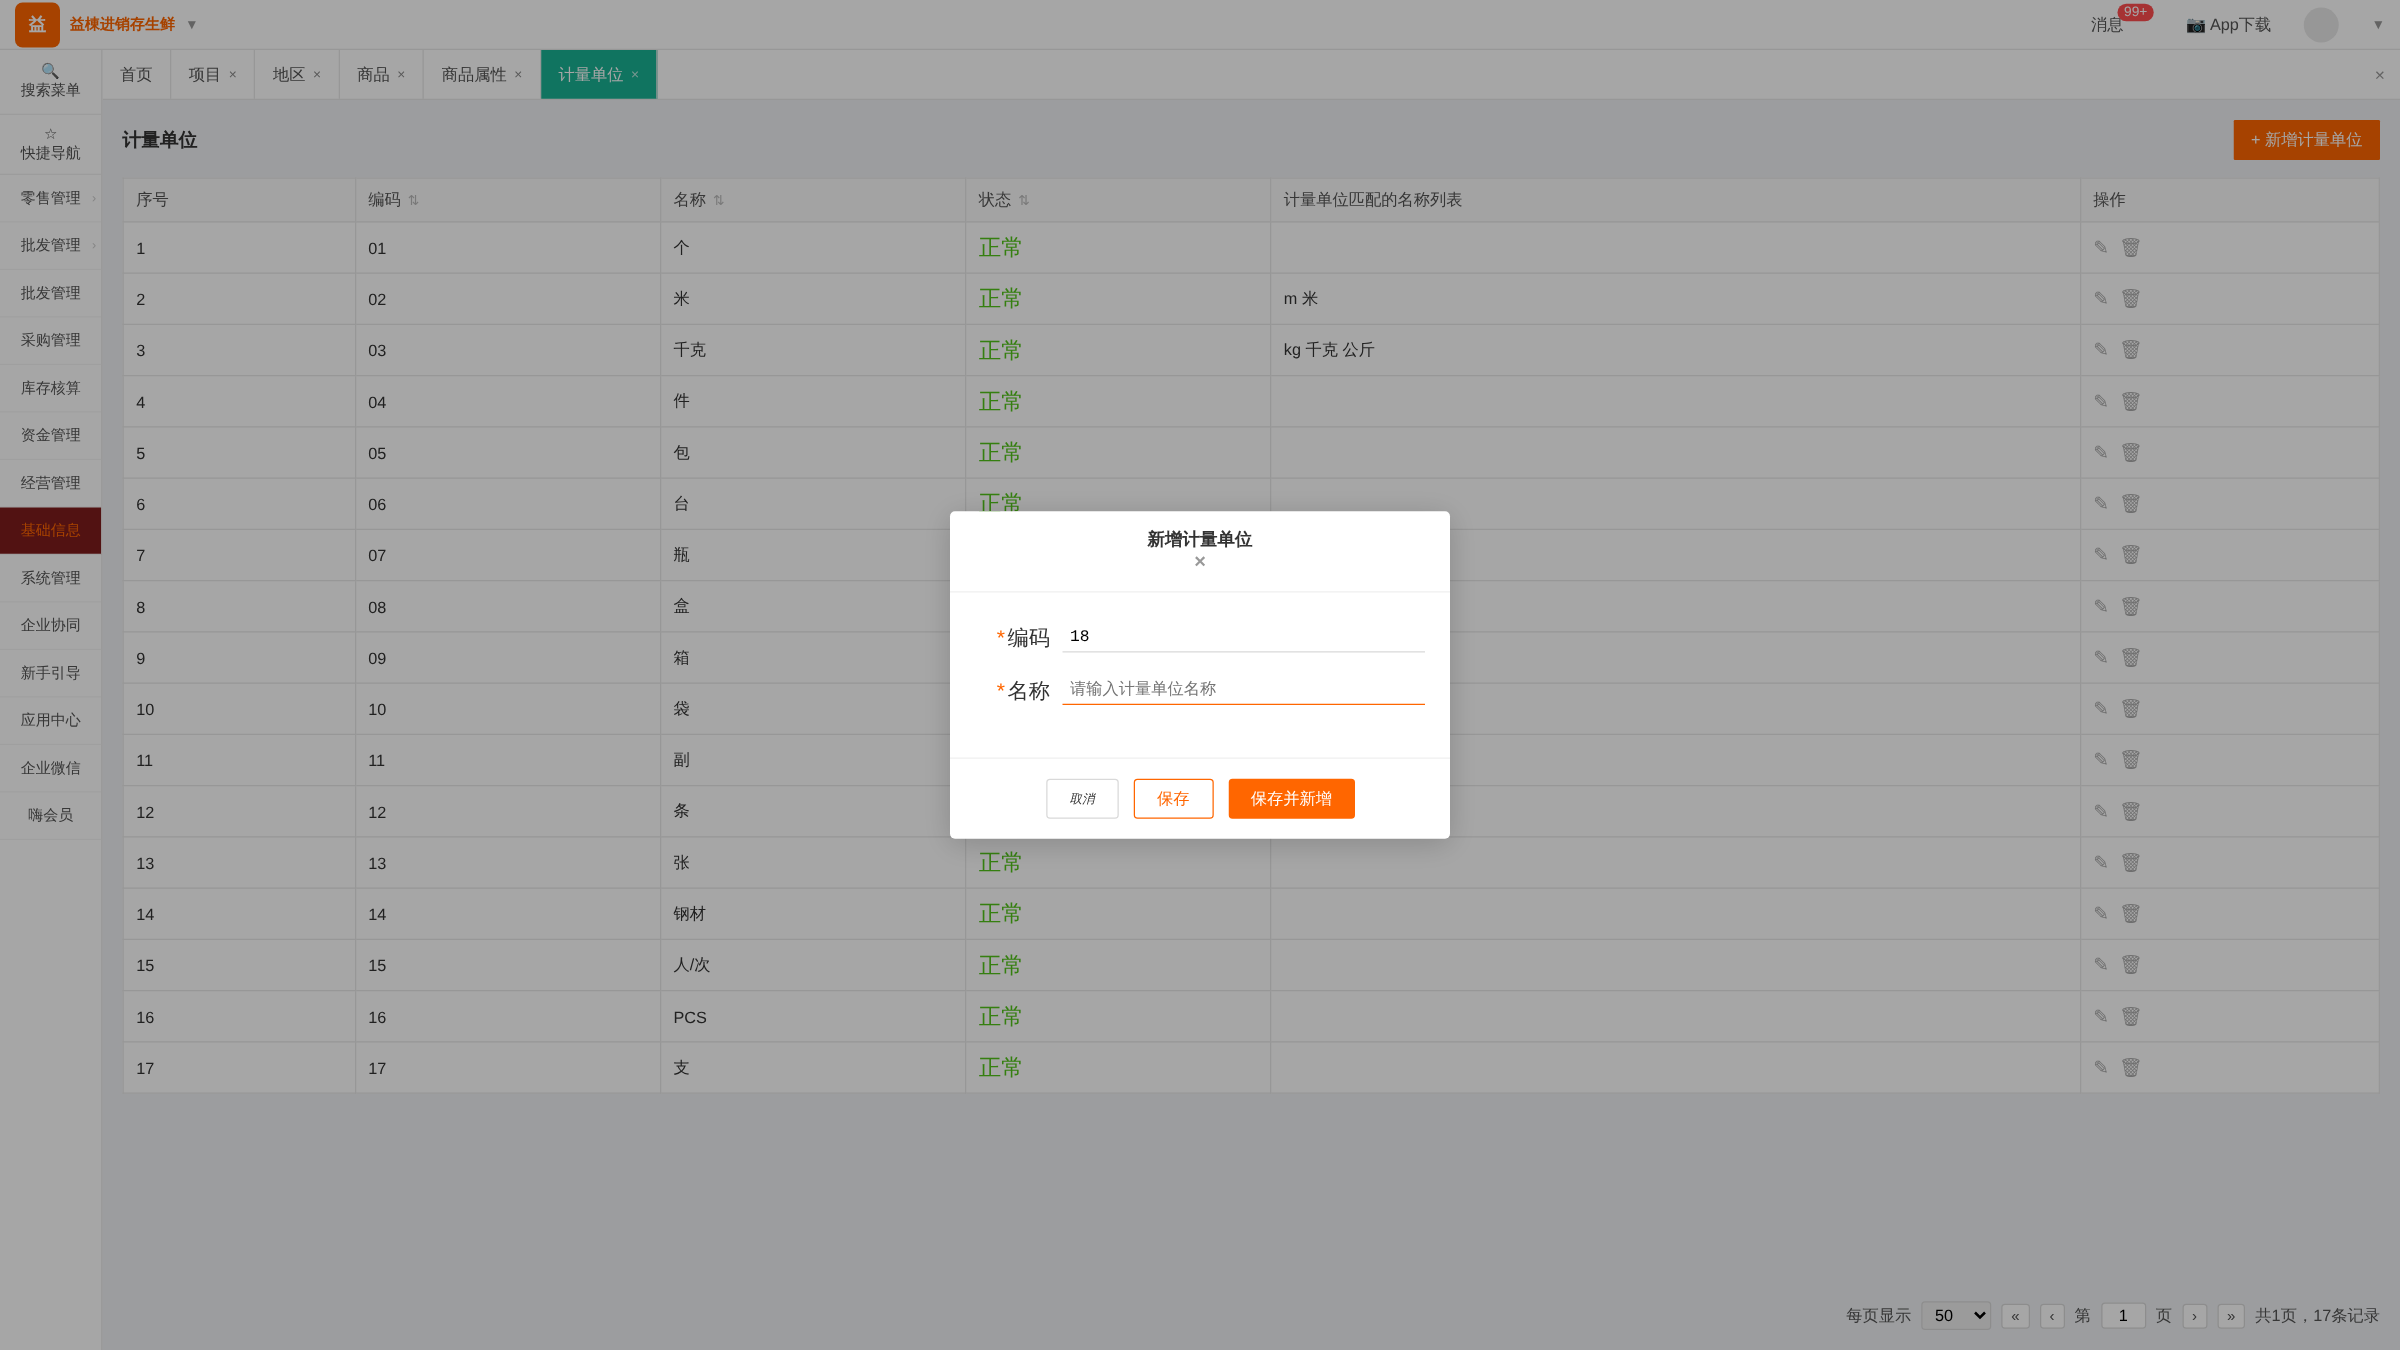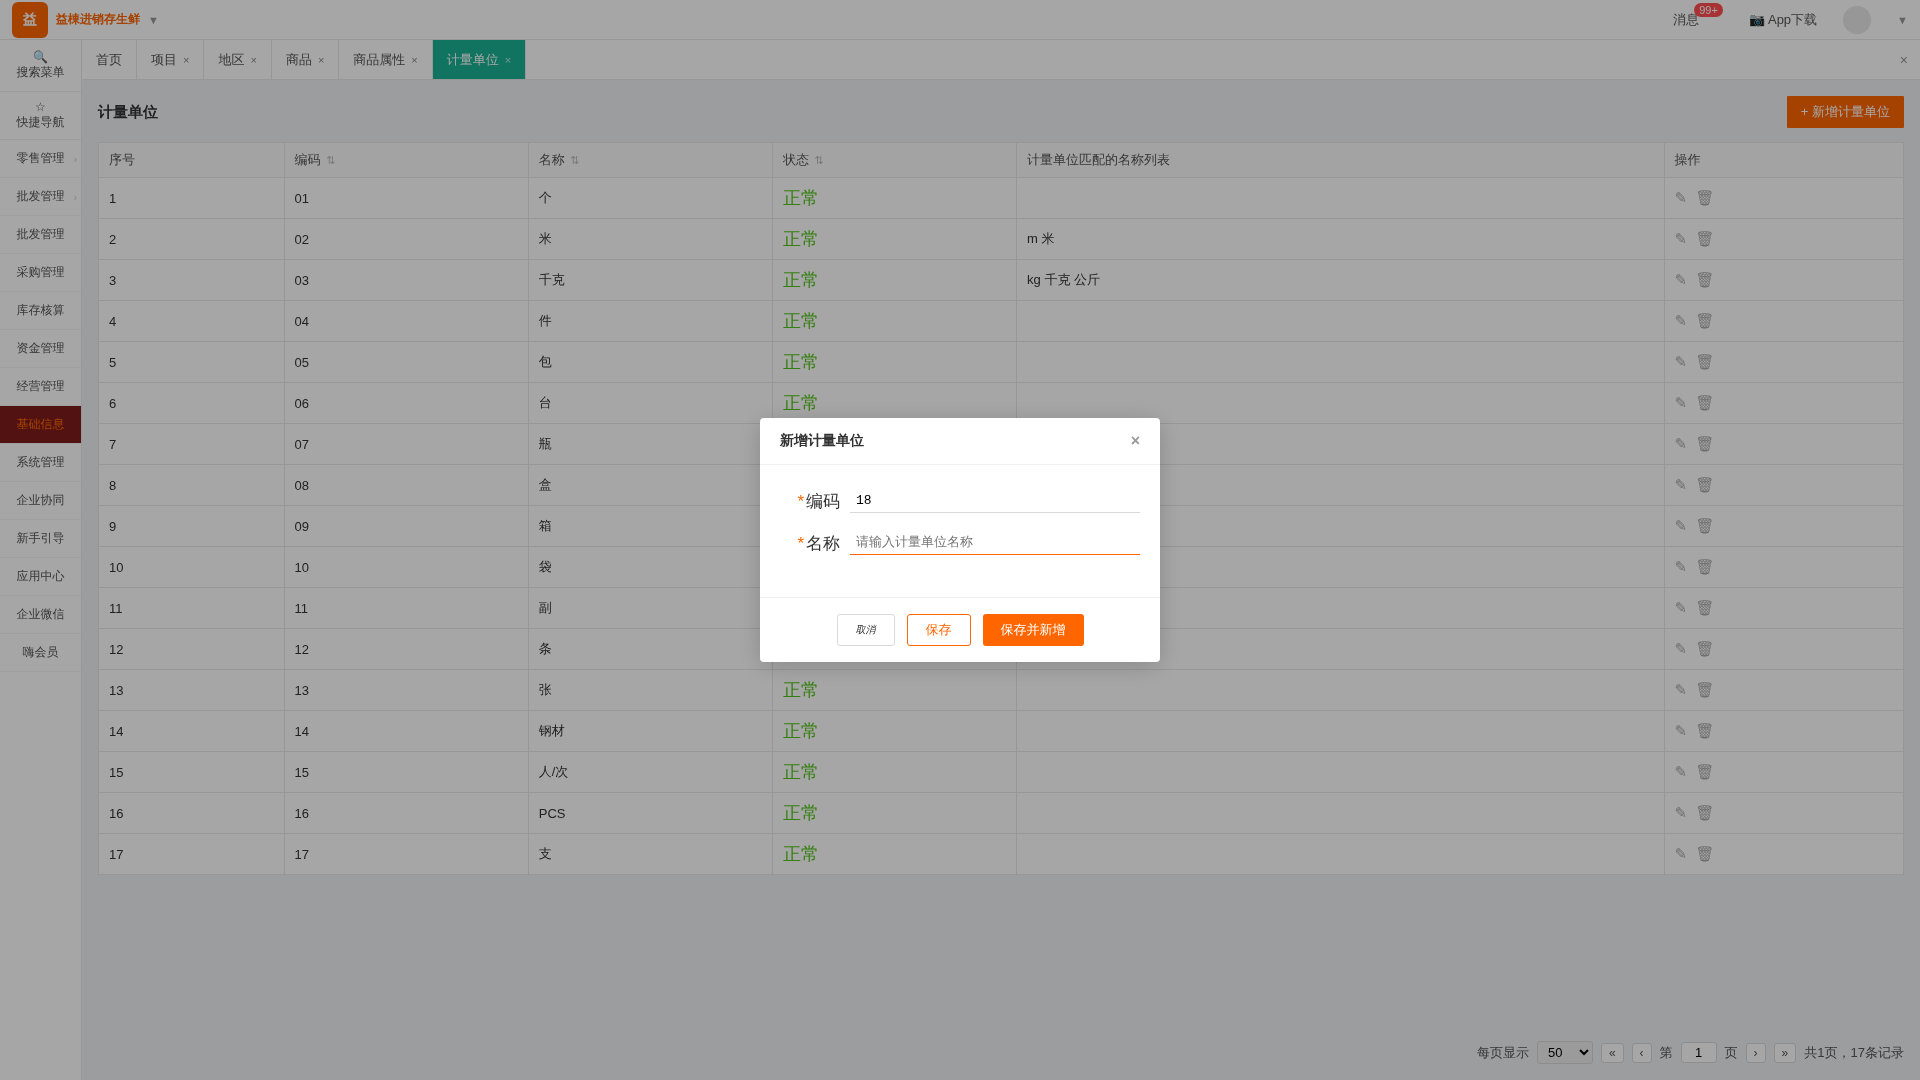--- a/index.html
+++ b/index.html
@@ -260,20 +260,21 @@
     }
     .modal-header {
       display: flex;
       justify-content: space-between;
       align-items: center;
       padding: 14px 20px;
       border-bottom: 1px solid #f0f0f0;
       font-size: 14px;
       font-weight: bold;
       color: #333;
+      flex-direction: column;
     }
     .modal-close {
       cursor: pointer;
       color: #999;
       font-size: 16px;
     }
     .modal-body {
       padding: 24px 20px;
     }
     .form-row {

